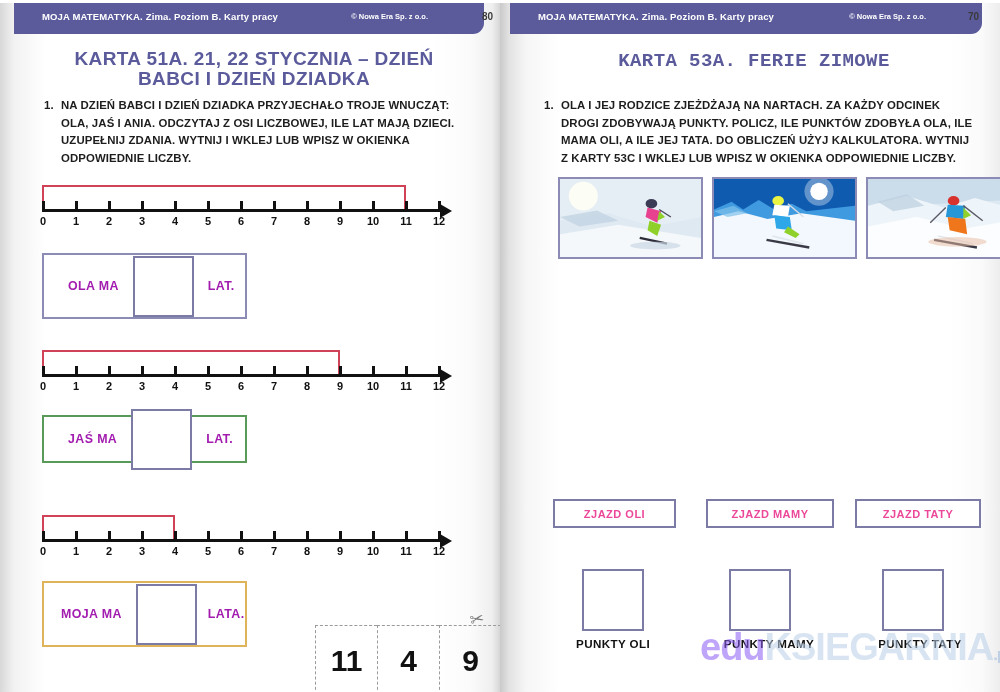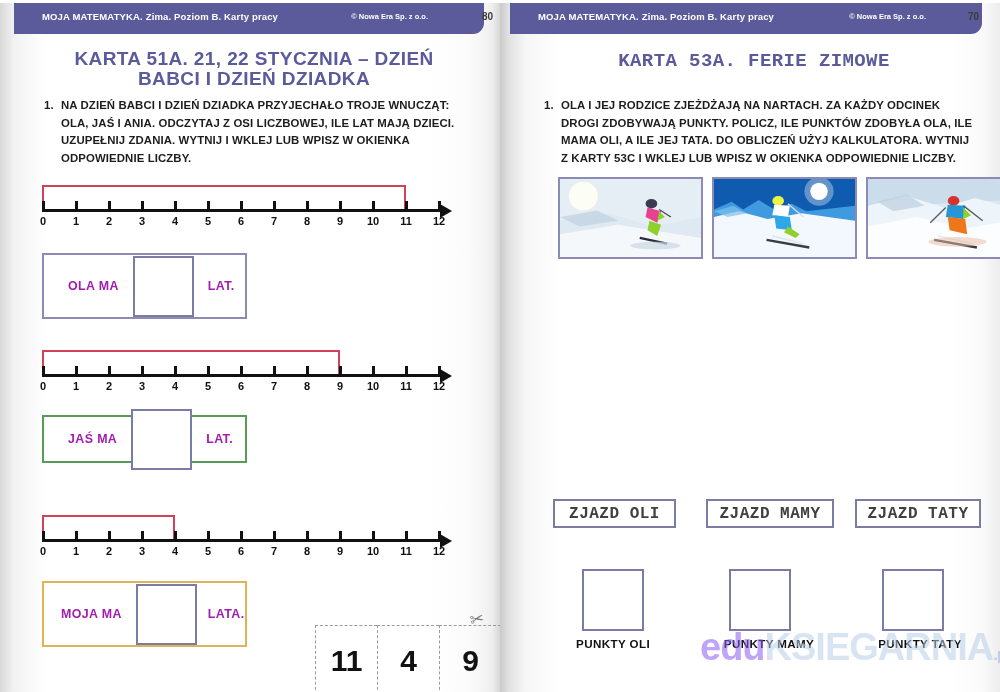--- a/index.html
+++ b/index.html
@@ -60,21 +60,21 @@
     font-size:30px;font-weight:bold;color:#111;}
   .cut-scissors{position:absolute;left:155px;top:-16px;font-size:17px;color:#7a7a7a;transform:rotate(-12deg);}
 
   
   .photo{position:absolute;box-sizing:border-box;border:2px solid #8b8bb5;overflow:hidden;background:#cfe3f2;}
   .photo svg{display:block;width:100%;height:100%;}
 
   
   .lbox{position:absolute;box-sizing:border-box;border:2px solid #7b7ba6;background:#fff;
         display:flex;align-items:center;justify-content:center;
-        font-size:16px;font-weight:bold;color:#404040;letter-spacing:.5px;font-family:Liberation Mono, monospace;}
+        font-size:11px;font-weight:bold;color:#ec4899;letter-spacing:.5px;}
   .zdobyte{position:absolute;font-size:12.4px;font-weight:bold;color:#111;letter-spacing:.5px;text-align:center;}
   .pbox{position:absolute;box-sizing:border-box;width:62px;height:62px;border:2px solid #7b7ba6;background:#fff;}
   .pcap{position:absolute;font-size:11.6px;font-weight:bold;color:#111;letter-spacing:.4px;text-align:center;}
 
   
   .wm{position:absolute;left:700px;top:626px;font-size:38px;font-weight:bold;letter-spacing:-1px;white-space:nowrap;opacity:.55;}
   .wm .a{color:#8b5cf6;}
   .wm .b{color:#b9cfe8;}
   .wm .c{color:#9ab8dd;font-size:17px;}
 </style>

